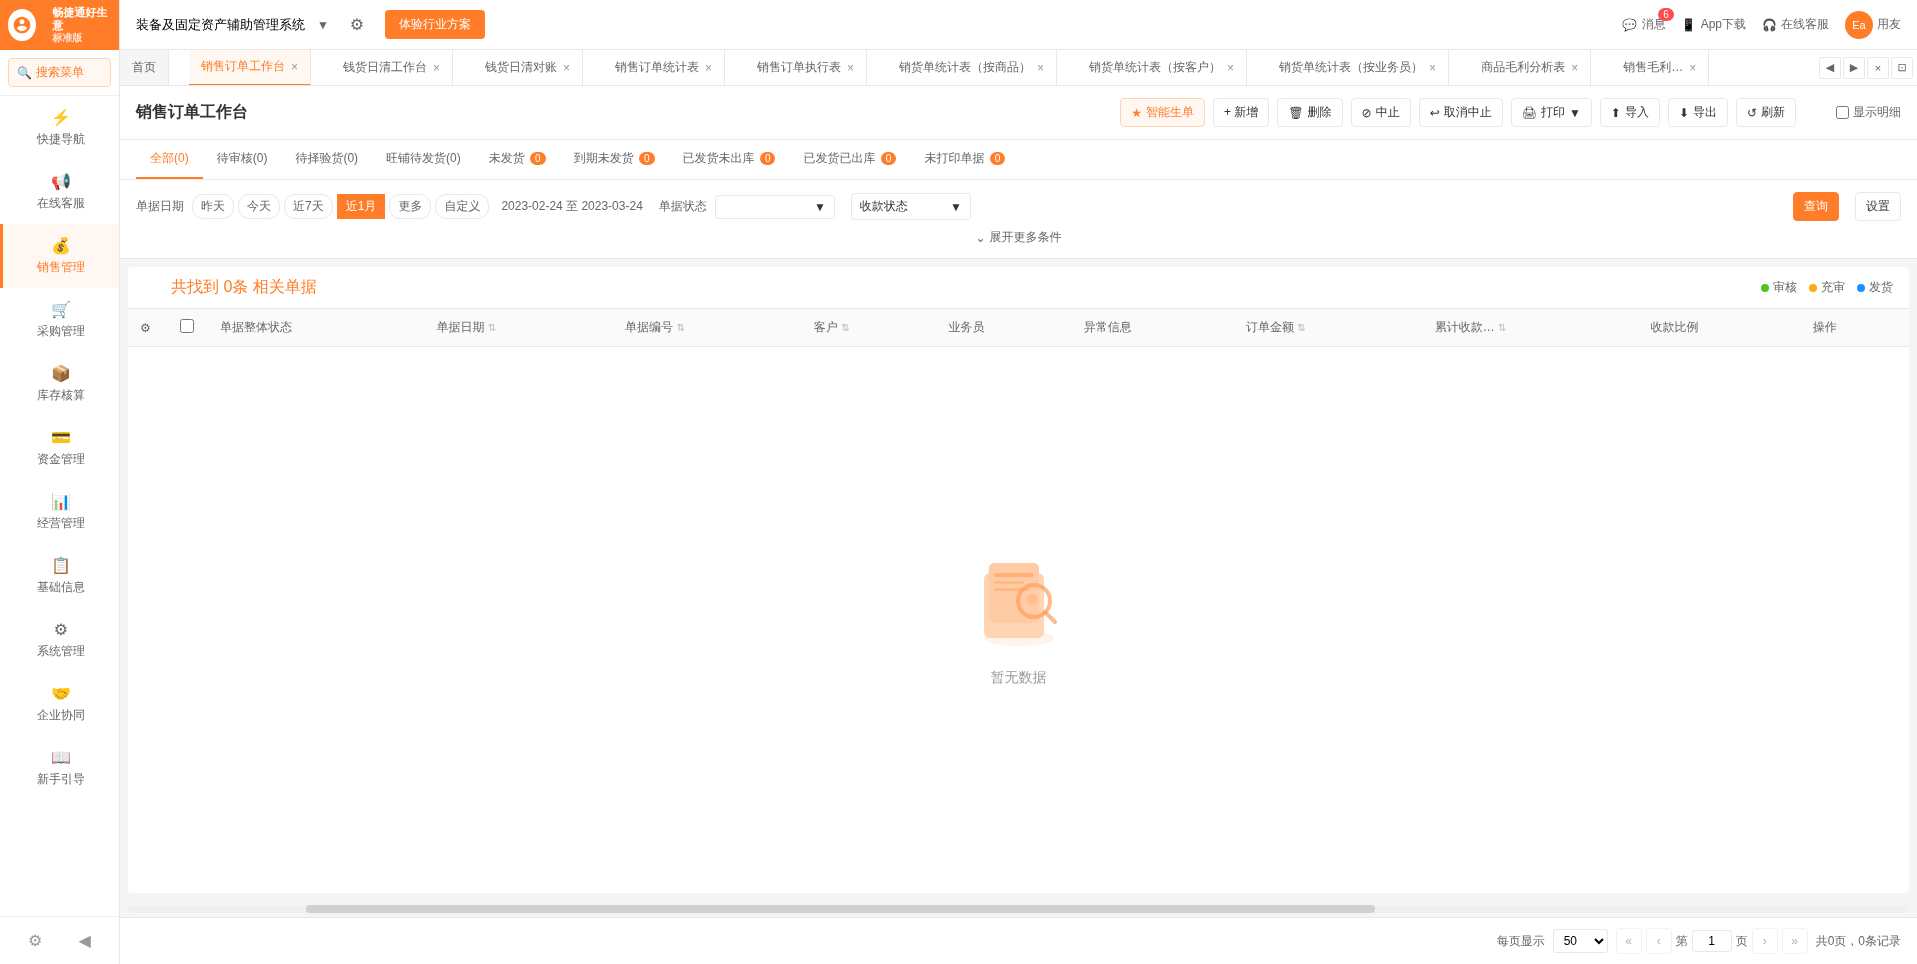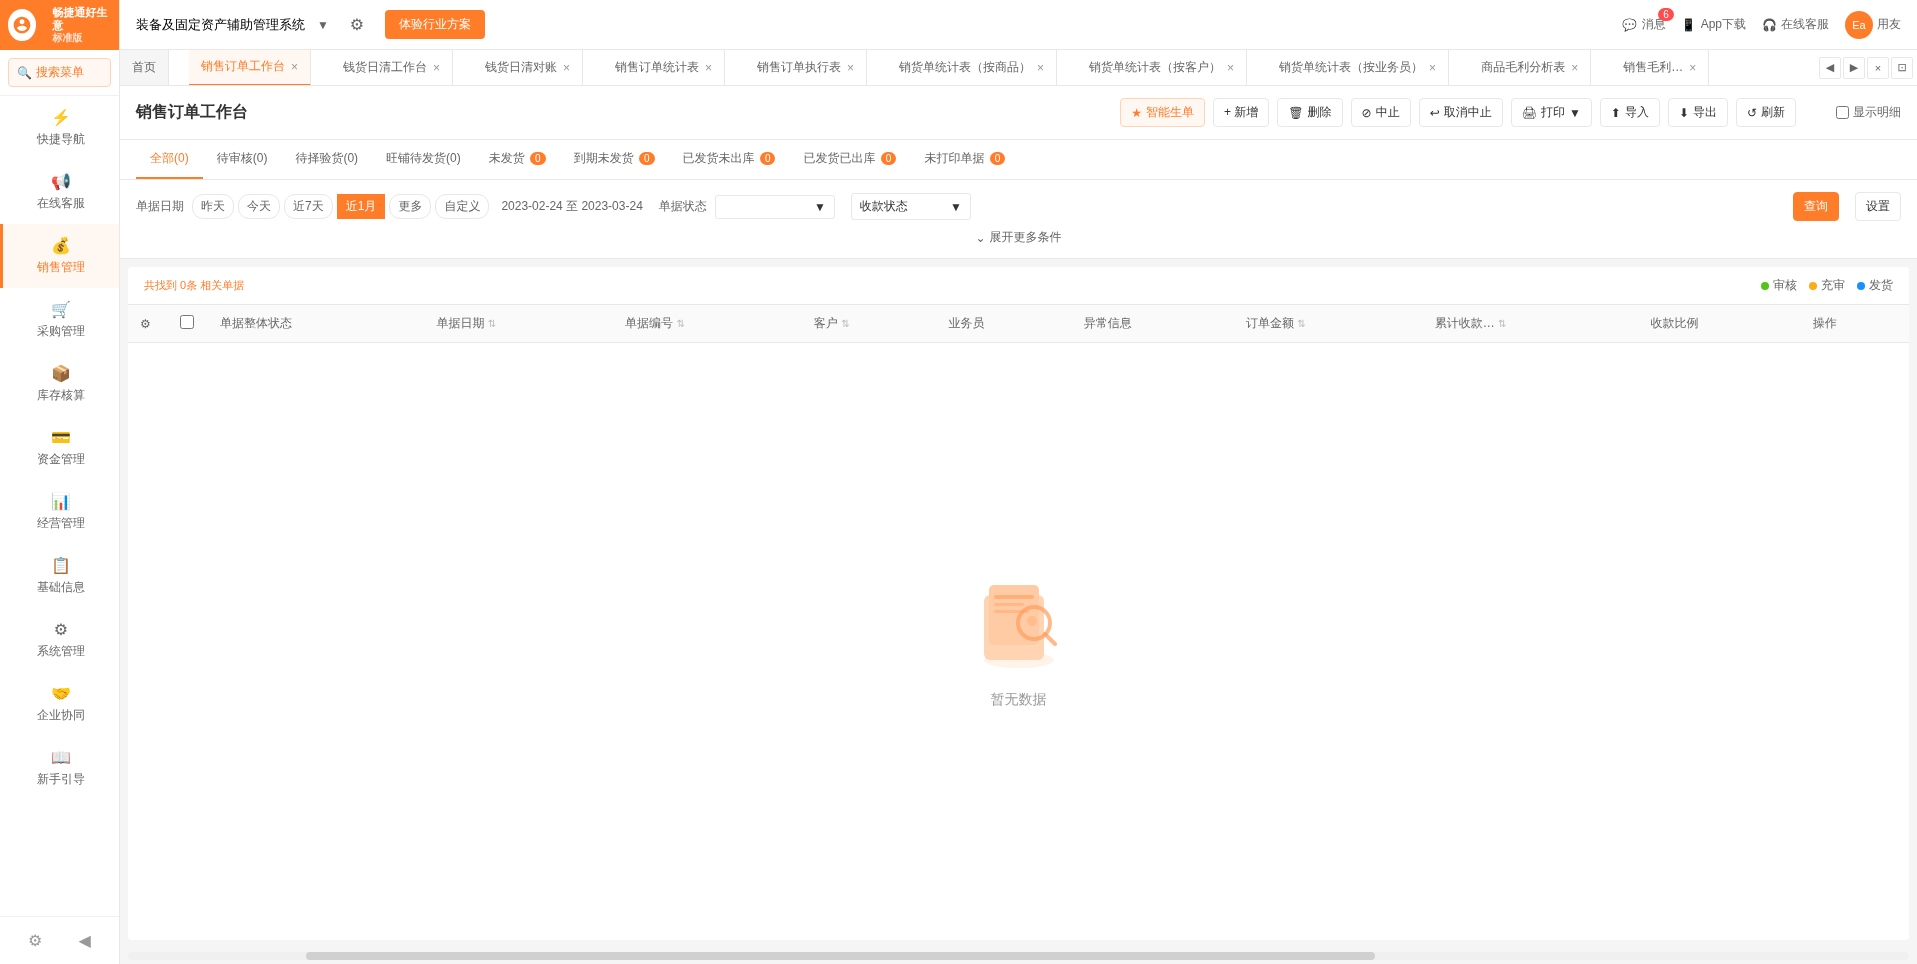--- a/index.html
+++ b/index.html
@@ -69,21 +69,21 @@
     .filter-date-btns { display: flex; align-items: center; gap: 4px; }
     .filter-date-btn { padding: 3px 8px; border: 1px solid #e8e8e8; border-radius: 11px; background: white; cursor: pointer; font-size: 12px; color: #666; }
     .filter-date-btn.active { background: #ff7c28; color: white; border-color: #ff7c28; border-radius: 0; }
     .filter-date-range { font-size: 12px; color: #666; margin-left: 4px; }
     .filter-select { padding: 4px 8px; border: 1px solid #e8e8e8; border-radius: 3px; background: white; cursor: pointer; font-size: 12px; color: #333; min-width: 120px; display: flex; align-items: center; justify-content: space-between; gap: 4px; }
     .expand-btn { display: flex; align-items: center; gap: 4px; color: #666; cursor: pointer; font-size: 12px; margin: 8px auto 0; justify-content: center; }
 
     
     .table-area { background: white; margin: 8px; border-radius: 4px; flex: 1; display: flex; flex-direction: column; }
     .table-info-bar { padding: 10px 16px; display: flex; align-items: center; justify-content: space-between; }
-    .table-info-text { font-size: 11px; color: #666; }
+    .table-info-text { font-size: 16px; color: #666; margin-left: 27px; }
     .table-info-text span { color: #ff7c28; }
     .table-batch-actions { display: flex; align-items: center; gap: 12px; }
     .batch-action-btn { display: flex; align-items: center; gap: 4px; font-size: 12px; color: #666; cursor: pointer; }
     .batch-action-dot { width: 8px; height: 8px; border-radius: 50%; display: inline-block; }
 
     
     .data-table { width: 100%; border-collapse: collapse; }
     .data-table th { background: #fafafa; padding: 10px 12px; text-align: left; font-size: 12px; color: #666; font-weight: normal; border-bottom: 1px solid #e8e8e8; border-top: 1px solid #e8e8e8; white-space: nowrap; }
     .data-table th.sortable { cursor: pointer; }
     .data-table .col-checkbox { width: 40px; }
@@ -485,14 +485,32 @@
           </svg>
         </div>
         <div class="empty-text">暂无数据</div>
       </div>
     </div>
 
     <div class="horizontal-scroll">
       <div class="horizontal-scroll-thumb"></div>
     </div>
 
+    <div class="pagination-bar">
+      <span class="pagination-label">每页显示</span>
+      <select class="pagination-select">
+        <option>20</option>
+        <option selected="">50</option>
+        <option>100</option>
+      </select>
+      <div class="pagination-btns">
+        <button class="pagination-btn" disabled="">«</button>
+        <button class="pagination-btn" disabled="">‹</button>
+        <span class="pagination-label">第</span>
+        <input type="text" class="pagination-page-input" value="1" style="">
+        <span class="pagination-label">页</span>
+        <button class="pagination-btn" disabled="">›</button>
+        <button class="pagination-btn" disabled="">»</button>
+      </div>
+      <span class="pagination-info">共0页，0条记录</span>
+    </div>
   </div>
 </div>
 
 </body></html>

